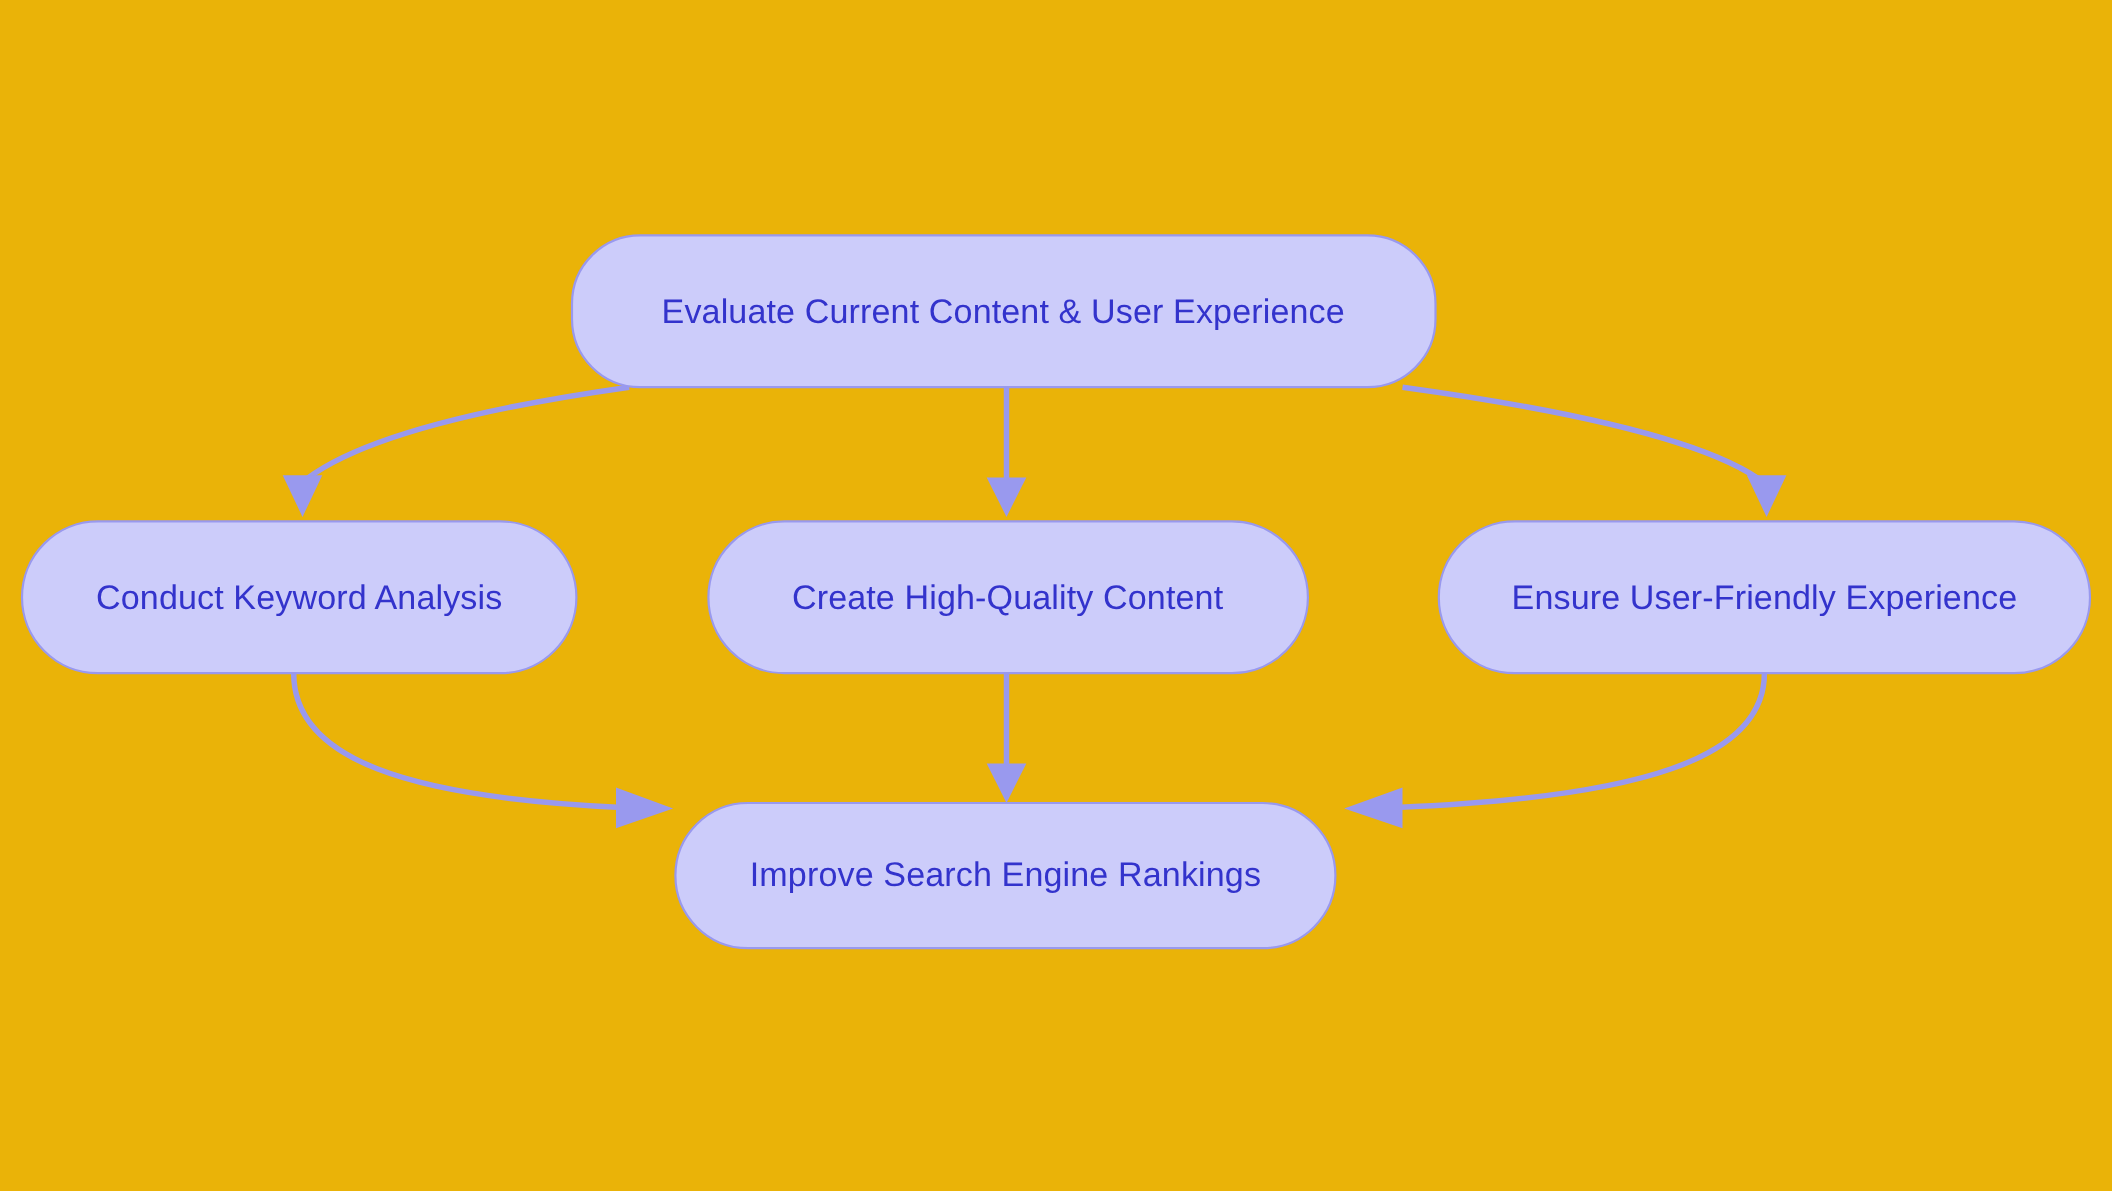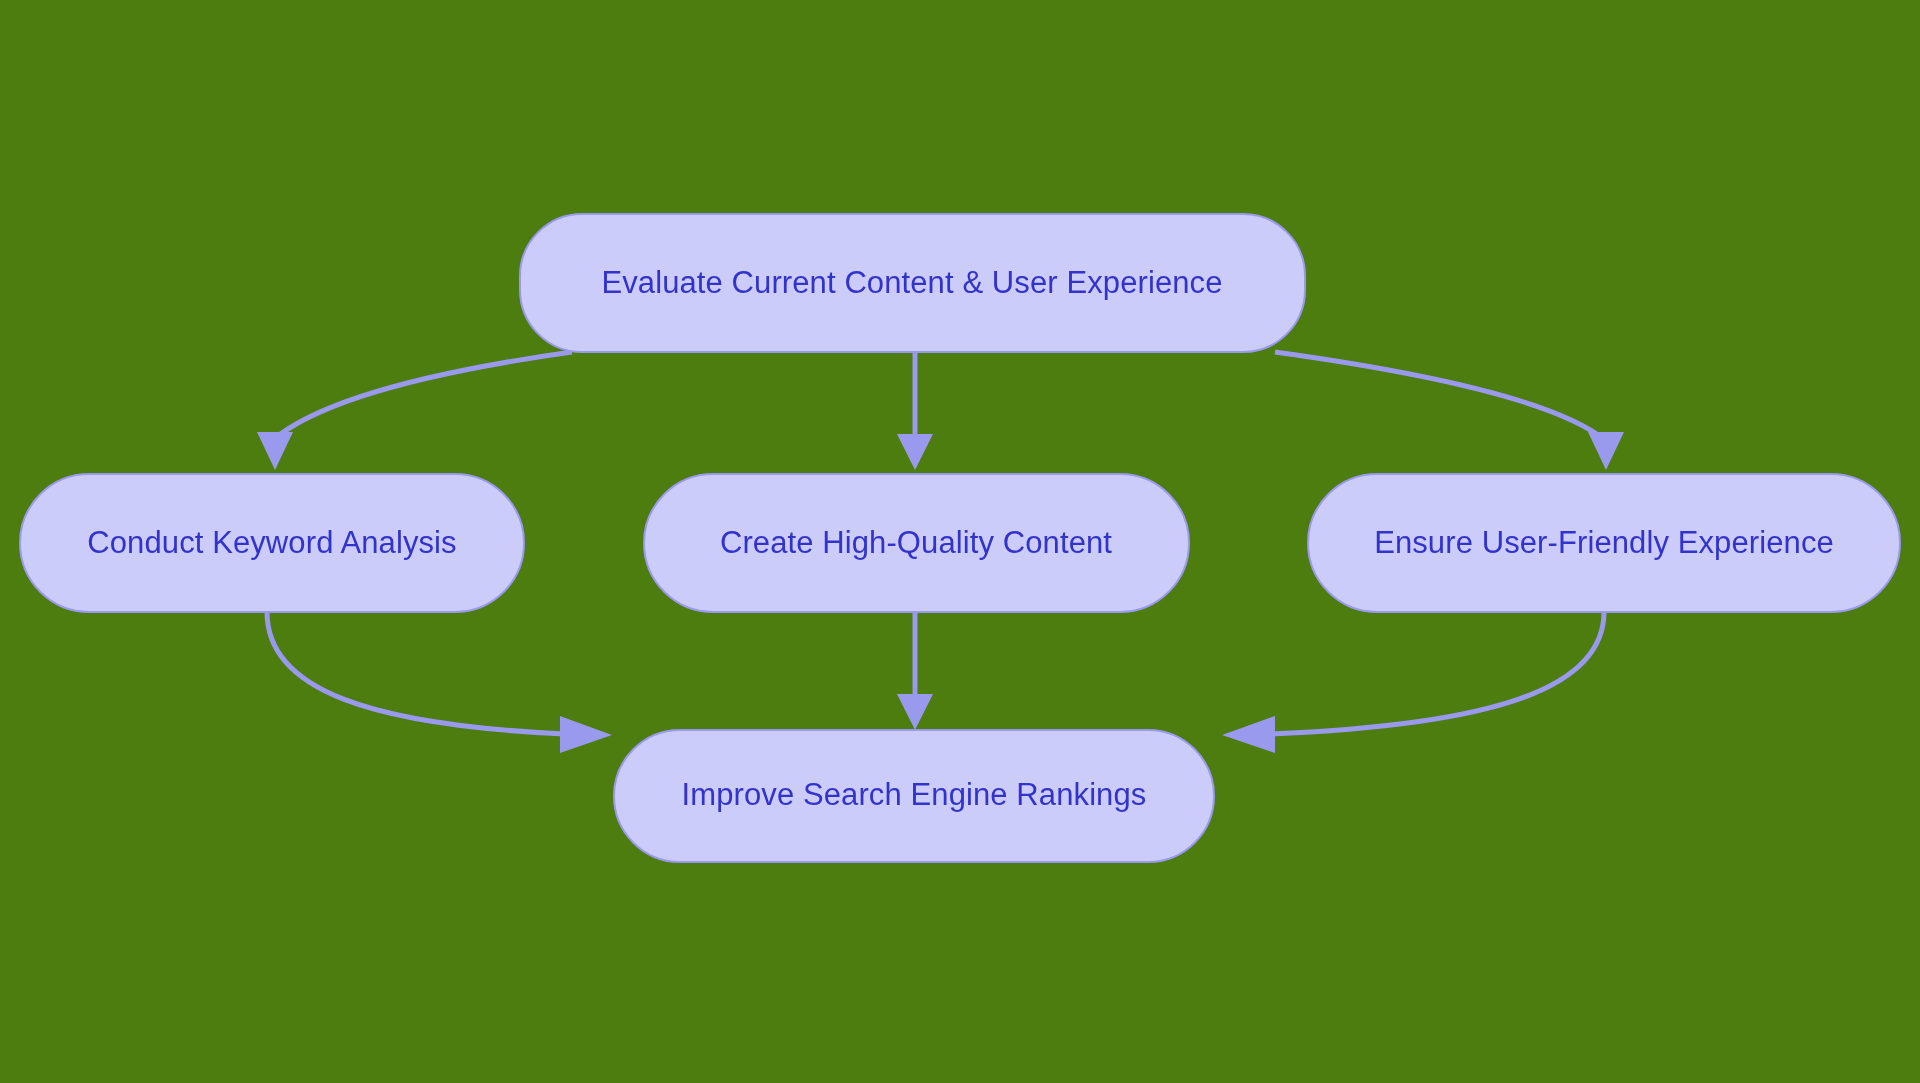--- a/index.html
+++ b/index.html
@@ -10,21 +10,21 @@
   body {
     width: 1920px;
     height: 1083px;
     overflow: hidden;
     font-family: "Liberation Sans", sans-serif;
   }
   #flowchart-root {
     position: relative;
     width: 1920px;
     height: 1083px;
-    background: #4d7c0f;
+    background: #eab308;
   }
   svg.flow-canvas {
     display: block;
     width: 1920px;
     height: 1083px;
   }
   .node-shape {
     fill: #ccccfa;
     stroke: #9999ee;
     stroke-width: 2;

